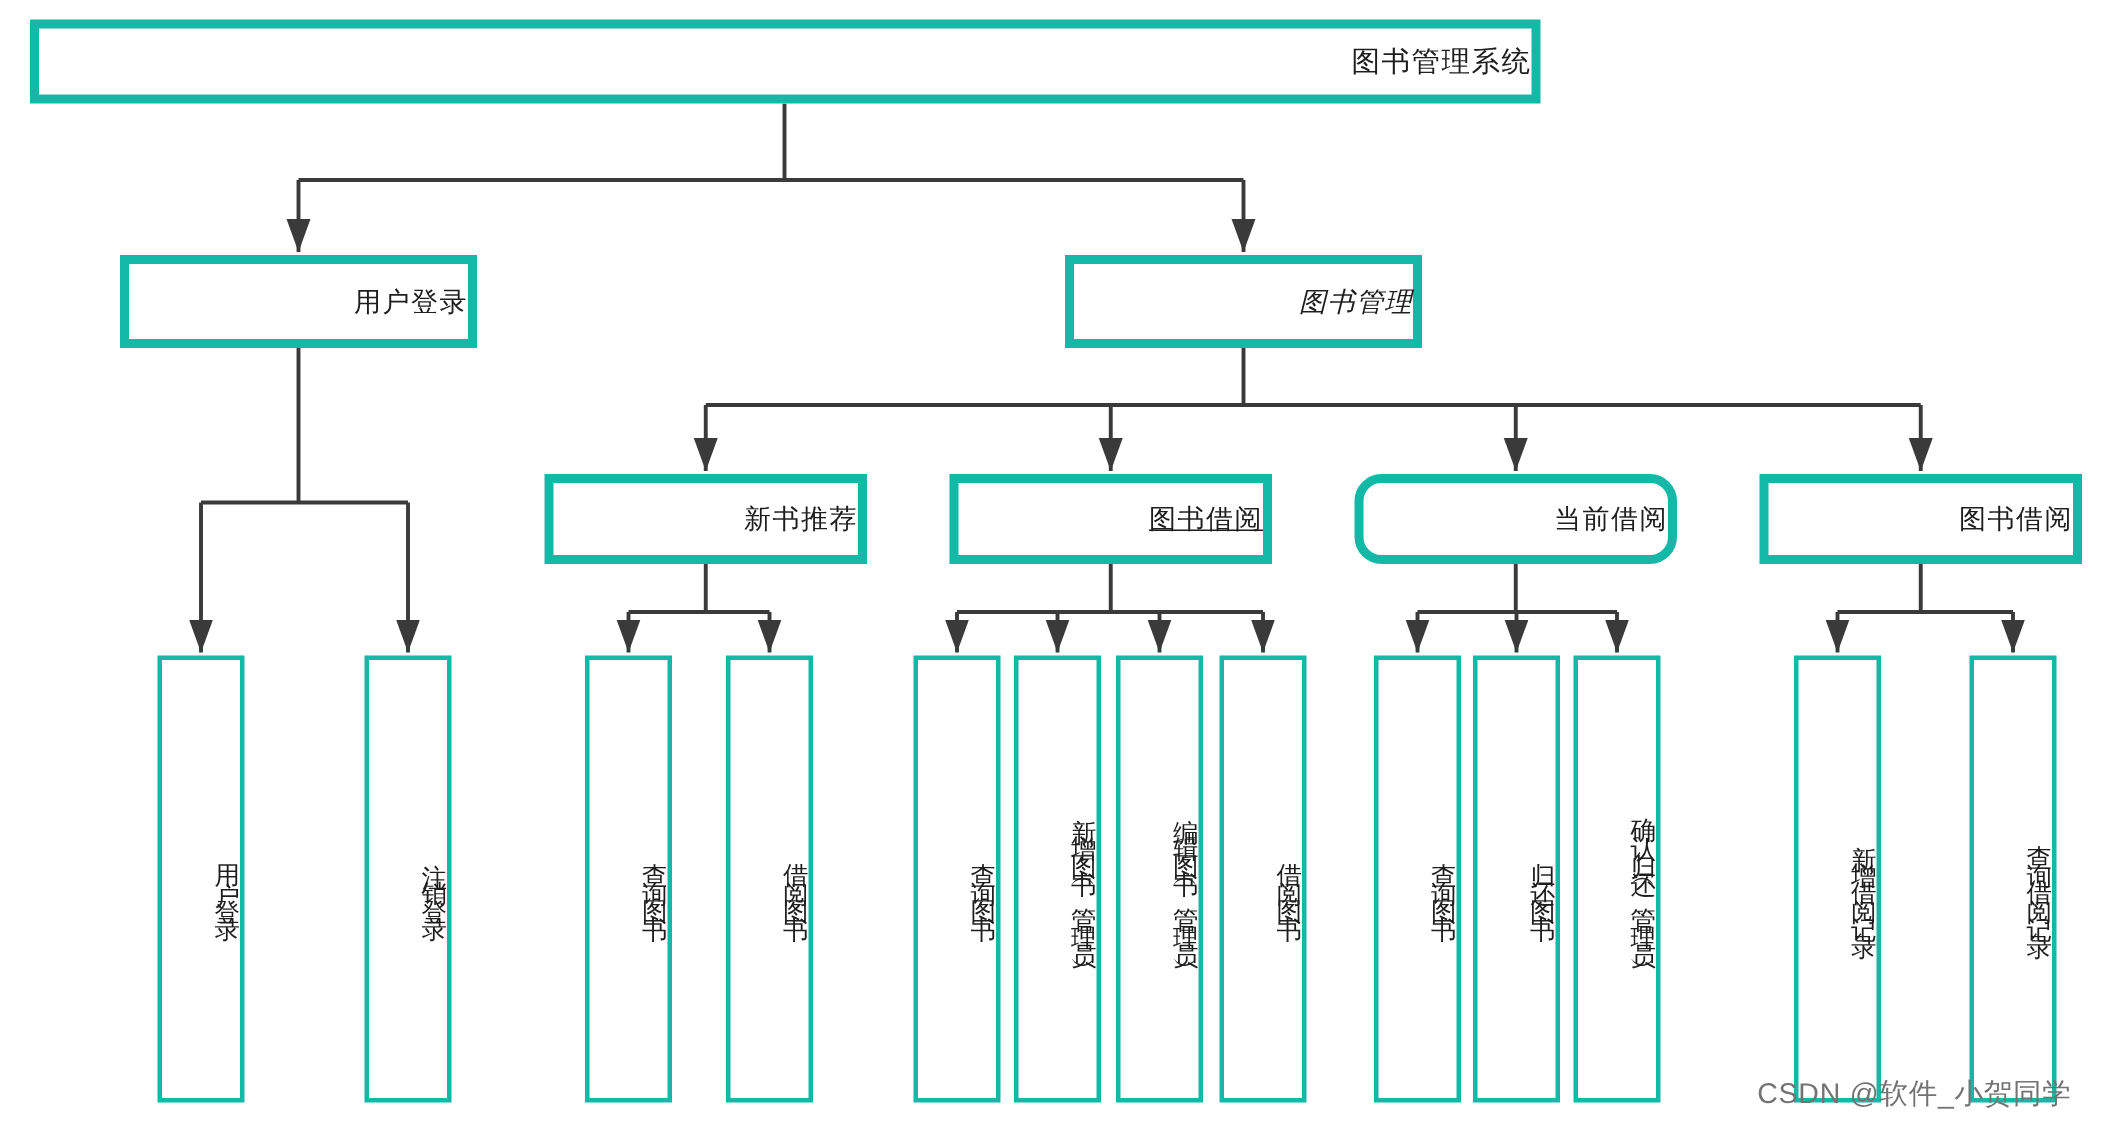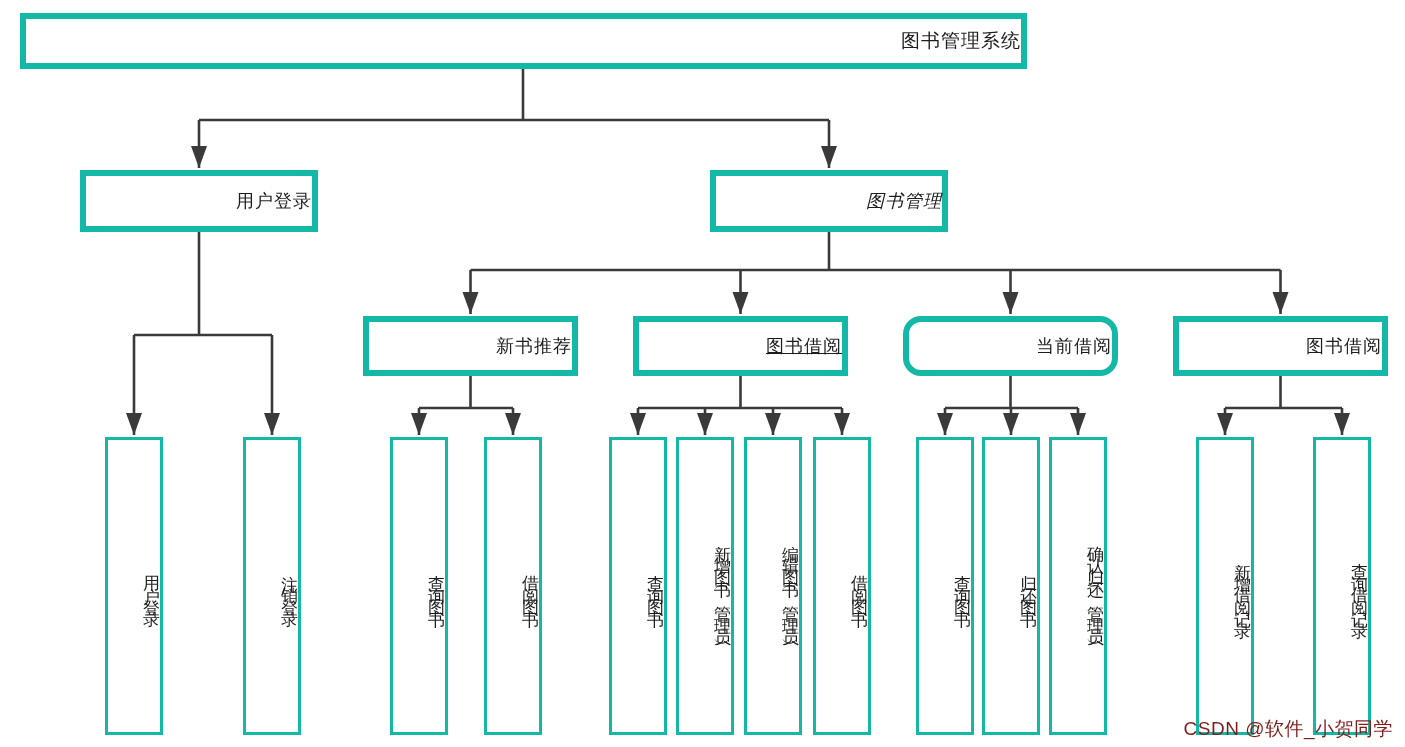--- a/index.html
+++ b/index.html
@@ -51,23 +51,23 @@
   .lf-6  { left:676px; }
   .lf-7  { left:744px; }
   .lf-8  { left:813px; }
   .lf-9  { left:916px; }
   .lf-10 { left:982px; }
   .lf-11 { left:1049px; }
   .lf-12 { left:1196px; }
   .lf-13 { left:1313px; }
   .watermark {
     position:absolute;
-    right:12px; bottom:5px;
+    right:24px; bottom:5px;
     font-size:19px;
-    color:#7f1d1d;
+    color:#737373;
     letter-spacing:0.5px;
     z-index:2;
   }
 </style>
 </head>
 <body>
 
 <div class="stage">
 
   <svg class="connectors" width="1405" height="747" viewBox="0 0 1405 747">

